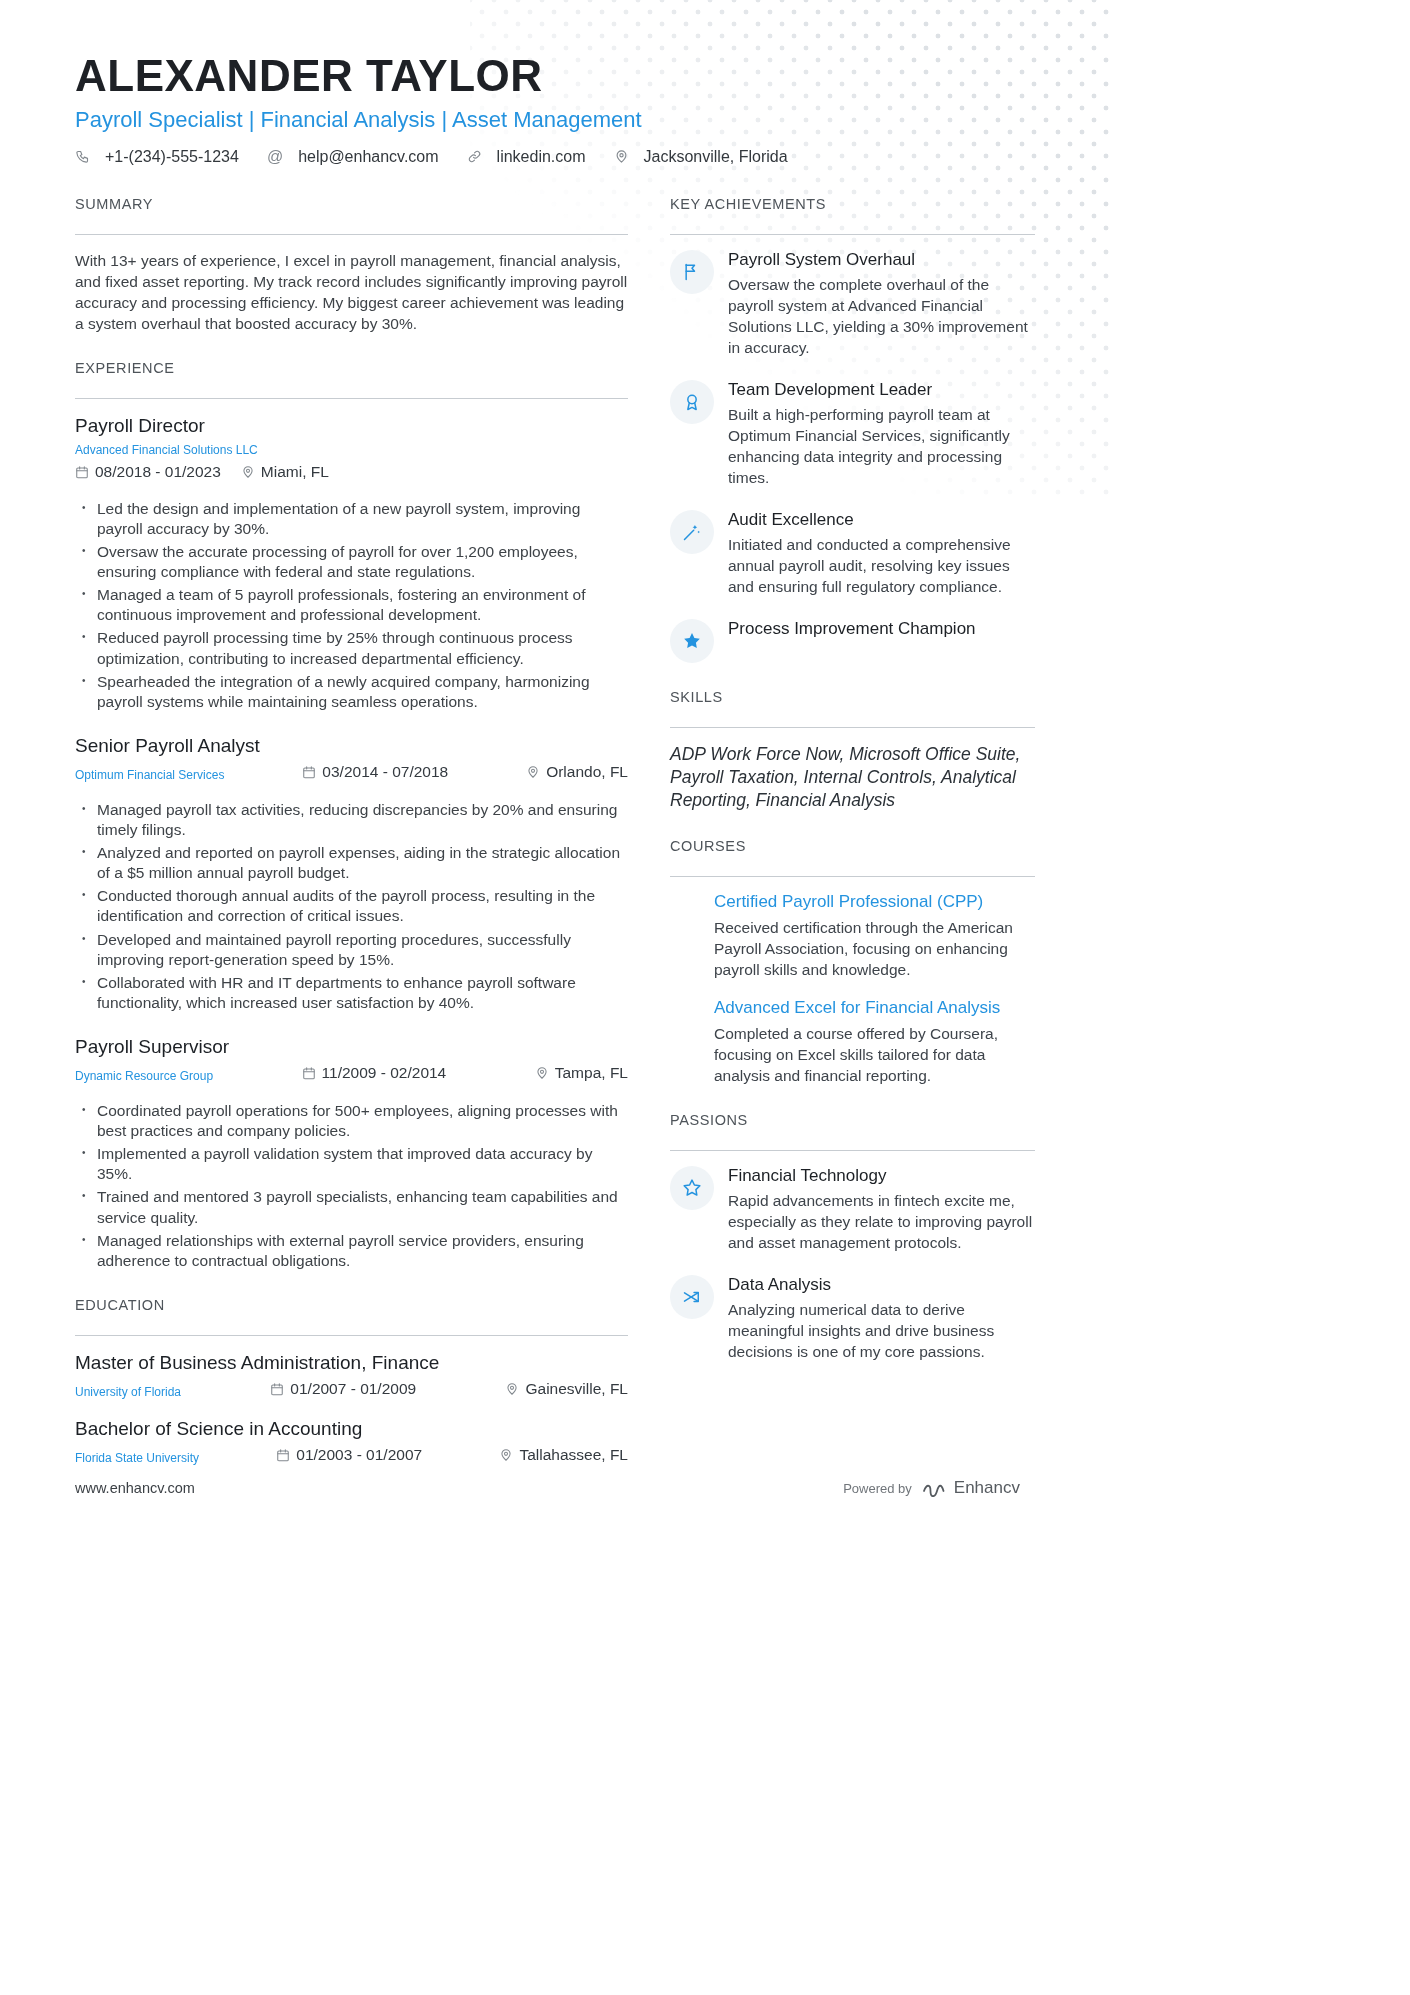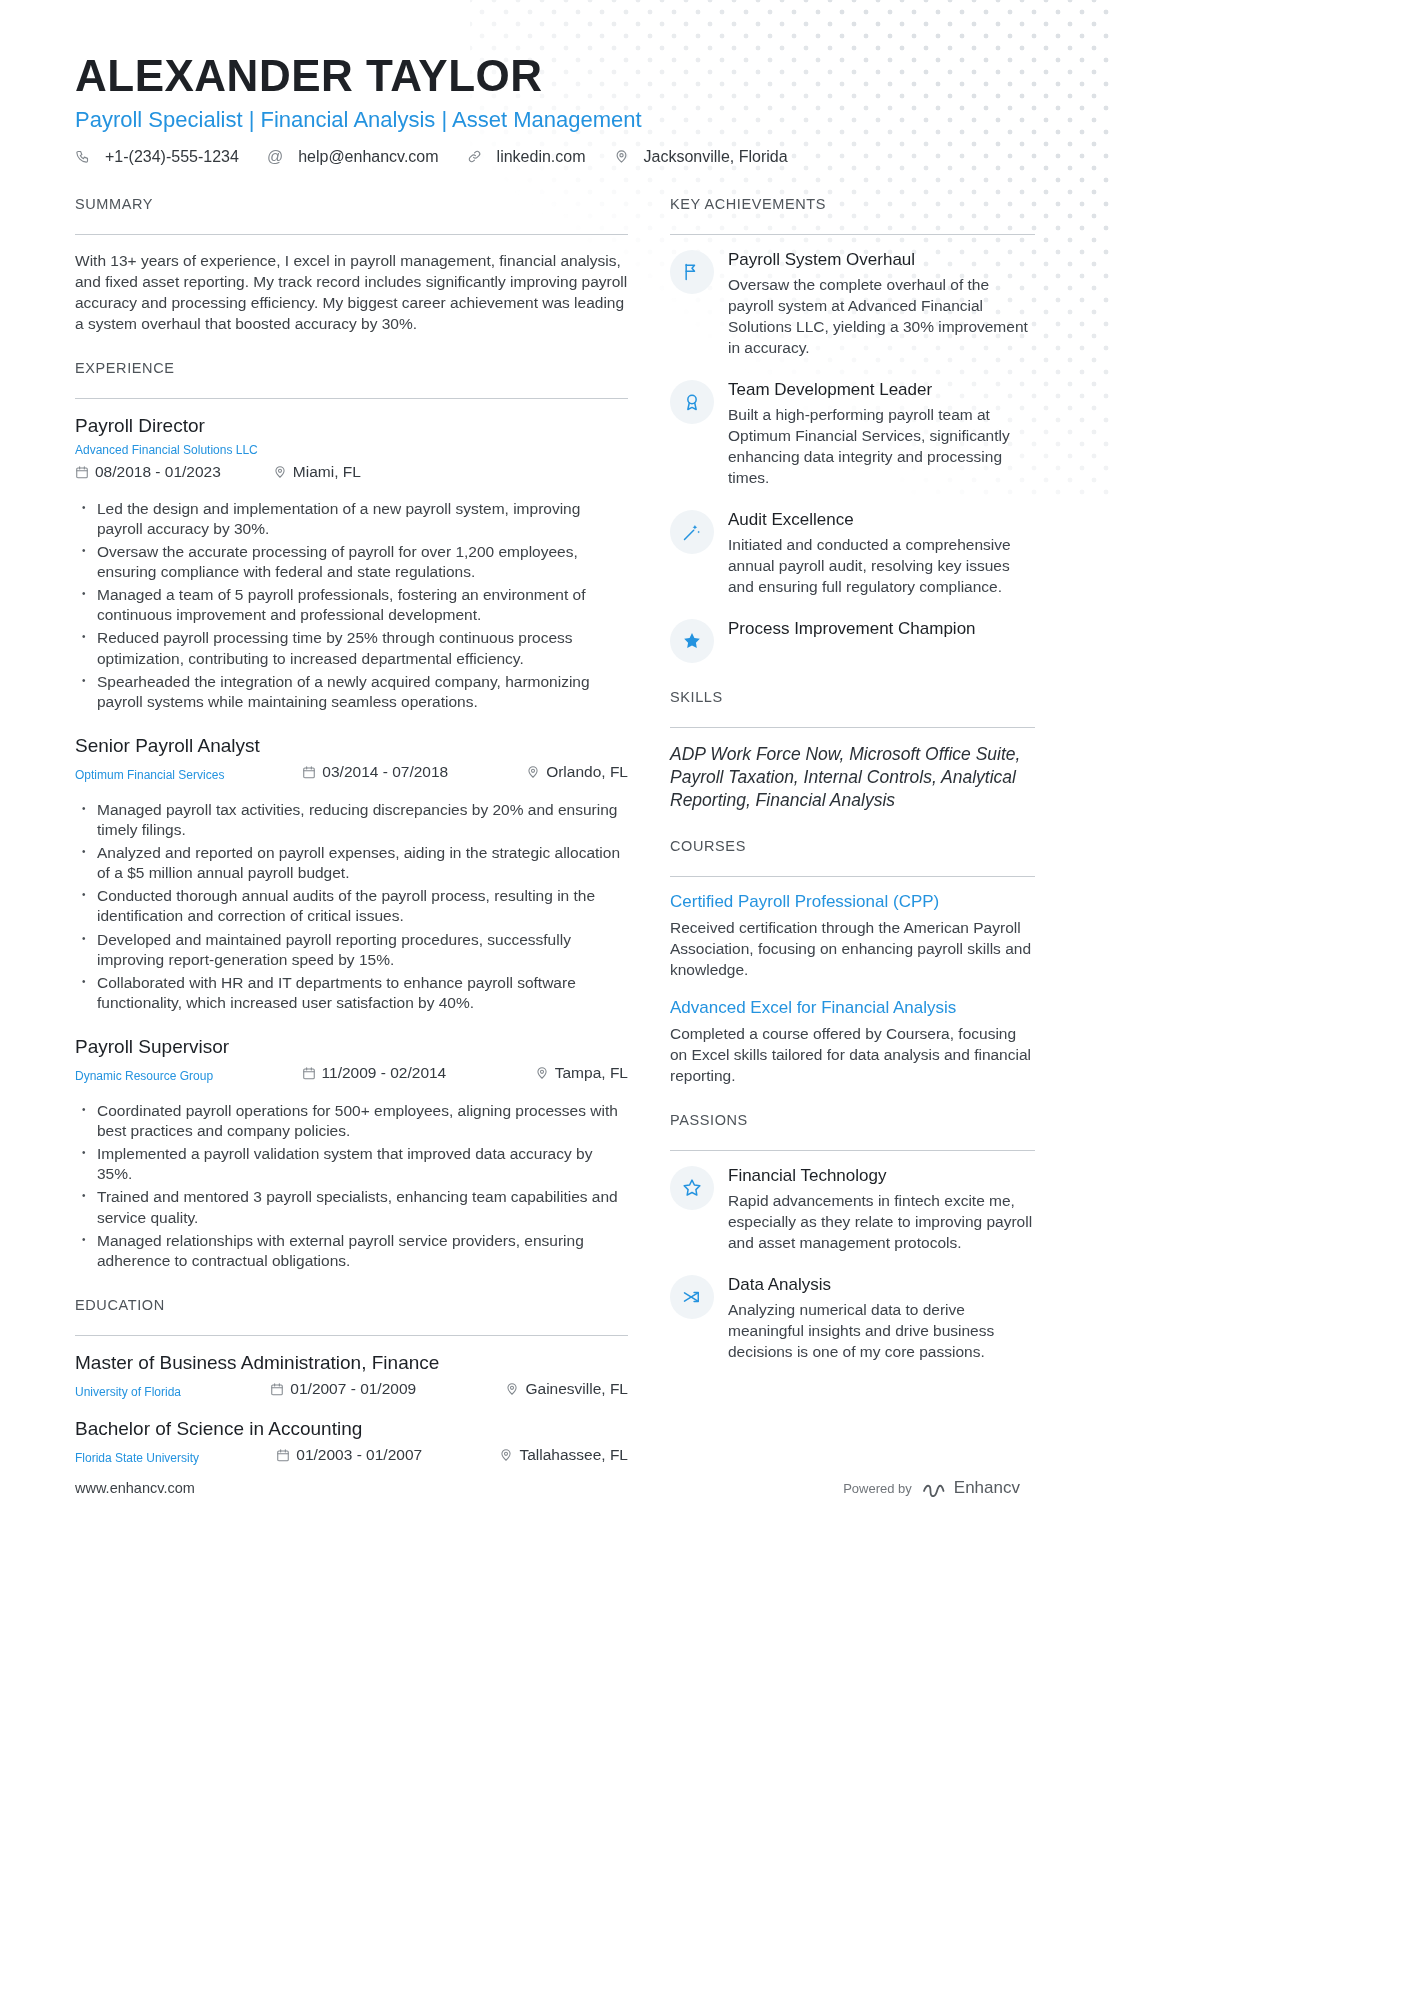--- a/index.html
+++ b/index.html
@@ -47,41 +47,41 @@
     padding-bottom:22px; border-bottom:1px solid #c7ccd1; margin-bottom:15px;
   }
   .body-text { font-size:15.5px; line-height:1.36; color:#3e4348; }
 
   
   .job { margin-bottom:22px; }
   .job-title { font-size:19px; font-weight:normal; color:#1c2025; line-height:1.25; }
   .company { font-size:12px; color:#2493df; margin-top:5px; }
   .role-row { display:flex; justify-content:space-between; align-items:baseline; margin-top:5px; }
   .role-row .company { margin-top:0; }
-  .meta-row { display:flex; gap:52px; margin-top:6px; }
+  .meta-row { display:flex; gap:20px; margin-top:6px; }
   .meta { display:flex; align-items:center; gap:6px; font-size:15.5px; color:#343a40; }
   ul.bullets { list-style:none; margin-top:18px; }
   ul.bullets li { position:relative; padding-left:22px; font-size:15.5px; line-height:1.3; color:#3e4348; margin-bottom:3px; }
   ul.bullets li::before { content:"•"; position:absolute; left:7px; top:2px; font-size:10px; color:#4a5056; }
 
   
   .edu { margin-bottom:18px; }
 
   
   .card { display:flex; gap:14px; margin-bottom:22px; }
   .icon-bubble {
     width:44px; height:44px; border-radius:50%; background:#f0f4f7;
     display:flex; align-items:center; justify-content:center; flex:none; color:#2493df;
   }
   .card-title { font-size:17px; color:#1c2025; margin-bottom:4px; }
   .card-text { font-size:15.5px; line-height:1.36; color:#3e444b; }
 
   .skills-text { font-size:17.5px; line-height:1.3; color:#2b3137;font-style:italic; }
 
-  .course { margin-bottom:18px; }
+  .course { margin-bottom:18px;margin-left:44px; }
   .course-title { font-size:17px; color:#2493df; margin-bottom:5px; }
 
   
   .footer { position:absolute; left:75px; top:1478px; width:945px; display:flex; justify-content:space-between; align-items:center; z-index:1; }
   .footer-url { font-size:14.5px; color:#3c4146; }
   .powered { display:flex; align-items:center; gap:10px; }
   .powered-label { font-size:13px; color:#70757a; }
   .brand { display:flex; align-items:center; gap:6px; color:#565b60; }
   .brand-name { font-size:17px; color:#565b60; }
 

